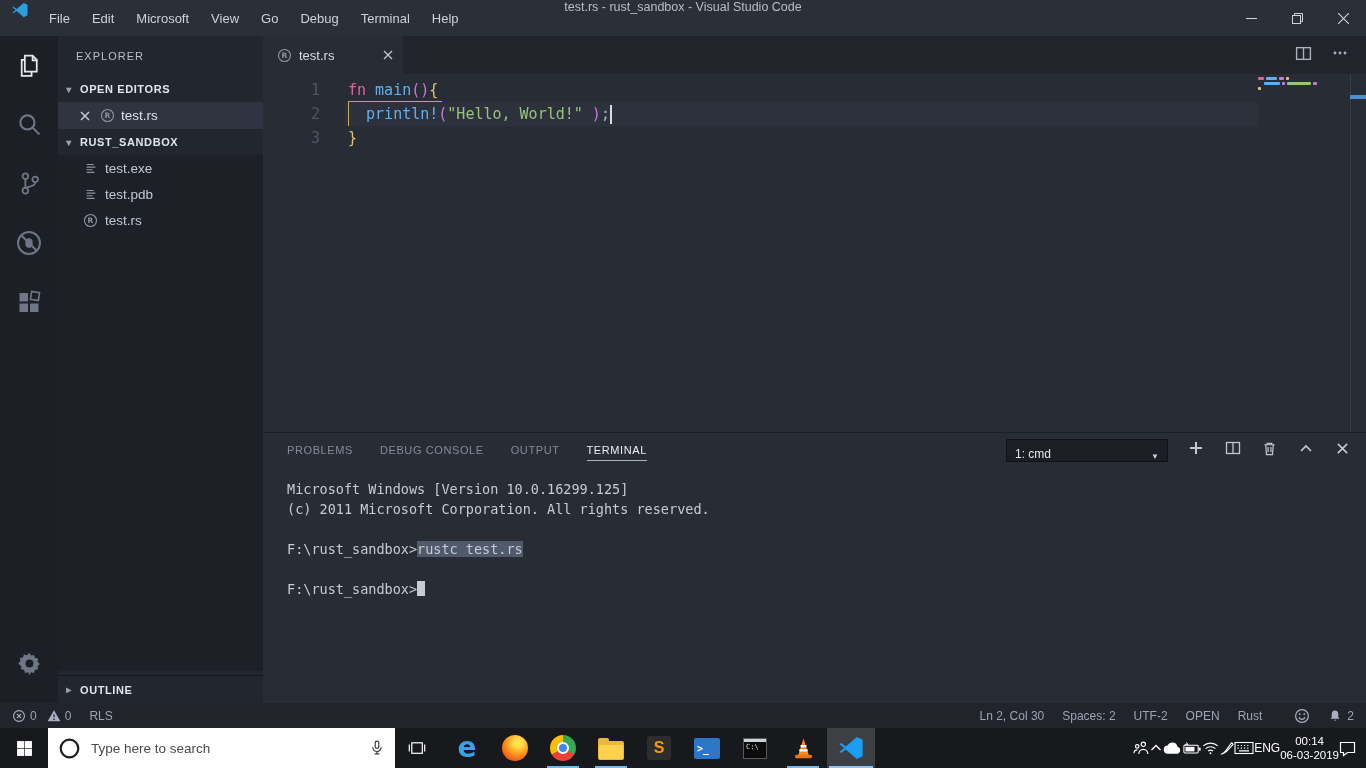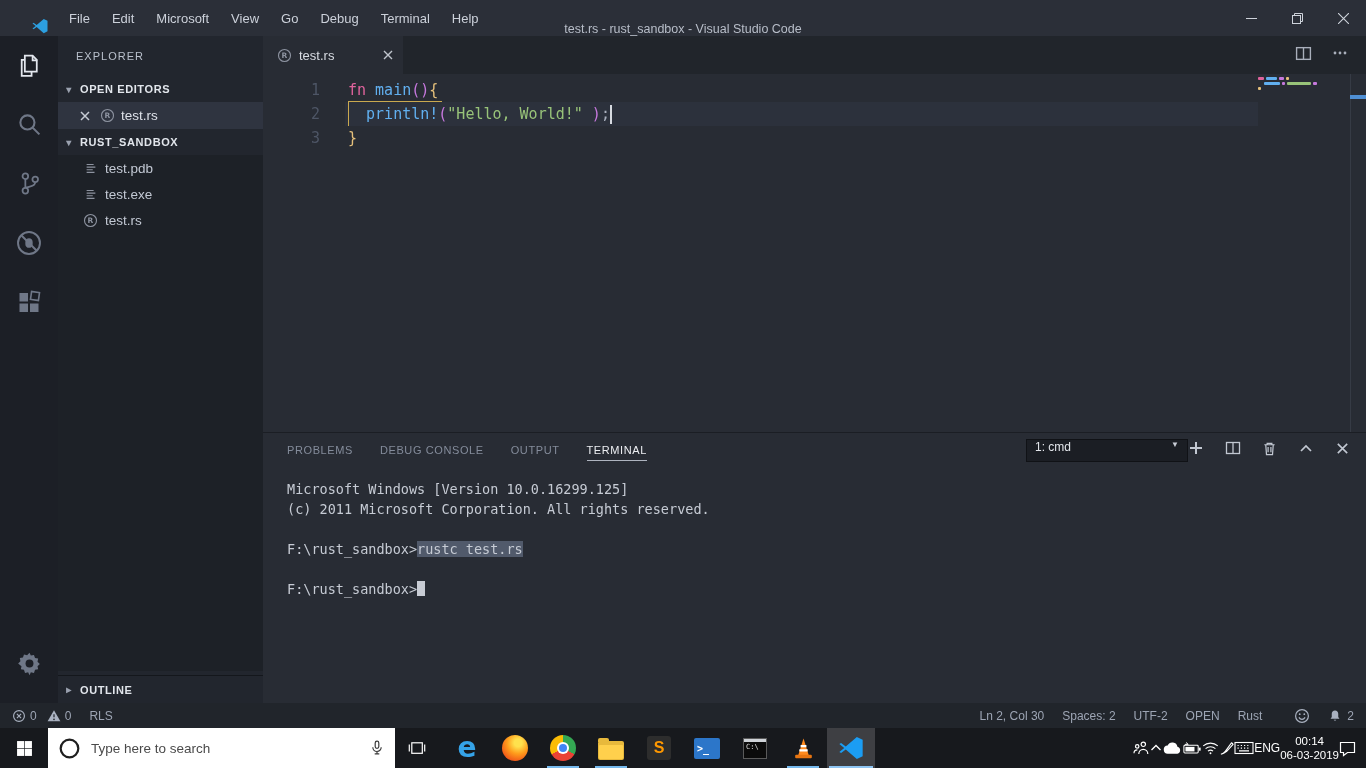--- a/index.html
+++ b/index.html
@@ -3,21 +3,21 @@
 <meta charset="utf-8">
 <style>
   * { margin:0; padding:0; box-sizing:border-box; }
   html,body { width:1366px; height:768px; overflow:hidden; background:#101214;
     font-family:"Liberation Sans", sans-serif; }
   .screen { position:relative; width:1366px; height:768px; background:#1b1d22; }
   .vswindow { position:absolute; left:0; top:0; width:1366px; height:728px; background:#282c34; }
 
   
   .titlebar { position:absolute; left:0; top:0; width:1366px; height:36px; background:#2b2f38;
-    display:flex; align-items:flex-end; color:#ccd1da;padding-left:20px; }
+    display:flex; align-items:flex-start; color:#ccd1da; }
   .vs-logo { width:20px; height:20px; margin:0 8px 0 10px; display:flex; align-items:center; justify-content:center; }
   .menus { display:flex; height:100%; }
   .menu-item { padding:0 11px; display:flex; align-items:center; font-size:13px; color:#ccd1da; cursor:default; }
   .win-title { position:absolute; left:50%; transform:translateX(-50%); font-size:12.5px; color:#b8bec9; white-space:nowrap; }
   .win-controls { position:absolute; right:0; top:0; height:36px; display:flex; }
   .wbtn { width:46px; height:36px; display:flex; align-items:center; justify-content:center; color:#ced3db; }
 
   
   .activitybar { position:absolute; left:0; top:36px; width:58px; height:667px; background:#1c1f26;
     display:flex; flex-direction:column; align-items:center; }
@@ -75,21 +75,21 @@
   .overview-cursor { position:absolute; right:0; top:21px; width:16px; height:4px; background:#4f8fd4; }
 
   
   .panel { position:absolute; left:263px; top:432px; width:1103px; height:271px; background:#282c34; border-top:1px solid #1b1e24; }
   .panel-head { height:34px; display:flex; align-items:center; padding-left:24px; }
   .panel-tabs { display:flex; gap:27px; }
   .panel-tab { font-size:11px; letter-spacing:.6px; color:#848c9b; padding:4px 0; }
   .panel-tab.active { color:#eceef2; border-bottom:1px solid #aeb4bf; }
   .spacer { flex:1; }
   .term-picker { width:162px; height:23px; background:#1b1e24; border:1px solid #101216; display:flex;
-    align-items:flex-start; padding:0 8px; font-size:12px; color:#e3e6eb; }
+    align-items:flex-end; padding:0 8px; font-size:12px; color:#e3e6eb; margin-right:20px; }
   .term-picker .caret { margin-left:auto; font-size:8px; color:#c7ccd5; }
   .panel-actions { display:flex; align-items:center; gap:21px; padding-right:16px; color:#c2c8d2; }
   .terminal { padding:12px 0 0 24px; font-family:"DejaVu Sans Mono", monospace; font-size:13.5px; line-height:20px; color:#c6cbd4; }
   .t-line { white-space:pre; min-height:20px; }
   .t-cmd.selected { background:#515a6b;text-align:right; }
   .block-cursor { display:inline-block; width:8px; height:15px; background:#c8ccd4; vertical-align:-2px; }
 
   
   .statusbar { position:absolute; left:0; top:703px; width:1366px; height:25px; background:#21252b;
     display:flex; align-items:center; font-size:12px; color:#9da5b4; padding:0 12px; }
@@ -251,29 +251,29 @@
         <span class="tw">▾</span>
         <span>RUST_SANDBOX</span>
       </div>
       <div class="darkblock" id="treeRows" style="height:516px;">
           <div class="tree-row">
             <span class="ficon">
               <svg viewBox="0 0 16 16" width="14" height="14" stroke="currentColor" stroke-width="1.4">
                 <path d="M3 4h8M3 7h10M3 10h7M3 13h9"></path>
               </svg>
             </span>
-            <span>test.pdb</span>
+            <span>test.exe</span>
           </div>
           <div class="tree-row">
             <span class="ficon">
               <svg viewBox="0 0 16 16" width="14" height="14" stroke="currentColor" stroke-width="1.4">
                 <path d="M3 4h8M3 7h10M3 10h7M3 13h9"></path>
               </svg>
             </span>
-            <span>test.exe</span>
+            <span>test.pdb</span>
           </div>
           <div class="tree-row">
             <span class="ficon">
               <svg viewBox="0 0 16 16" width="15" height="15">
                 <circle cx="8" cy="8" r="6.4" fill="none" stroke="currentColor" stroke-width="1.2"></circle>
                 <text x="8" y="11" font-size="8" text-anchor="middle" fill="currentColor" font-weight="bold" font-family="DejaVu Sans">R</text>
               </svg>
             </span>
             <span>test.rs</span>
           </div>

